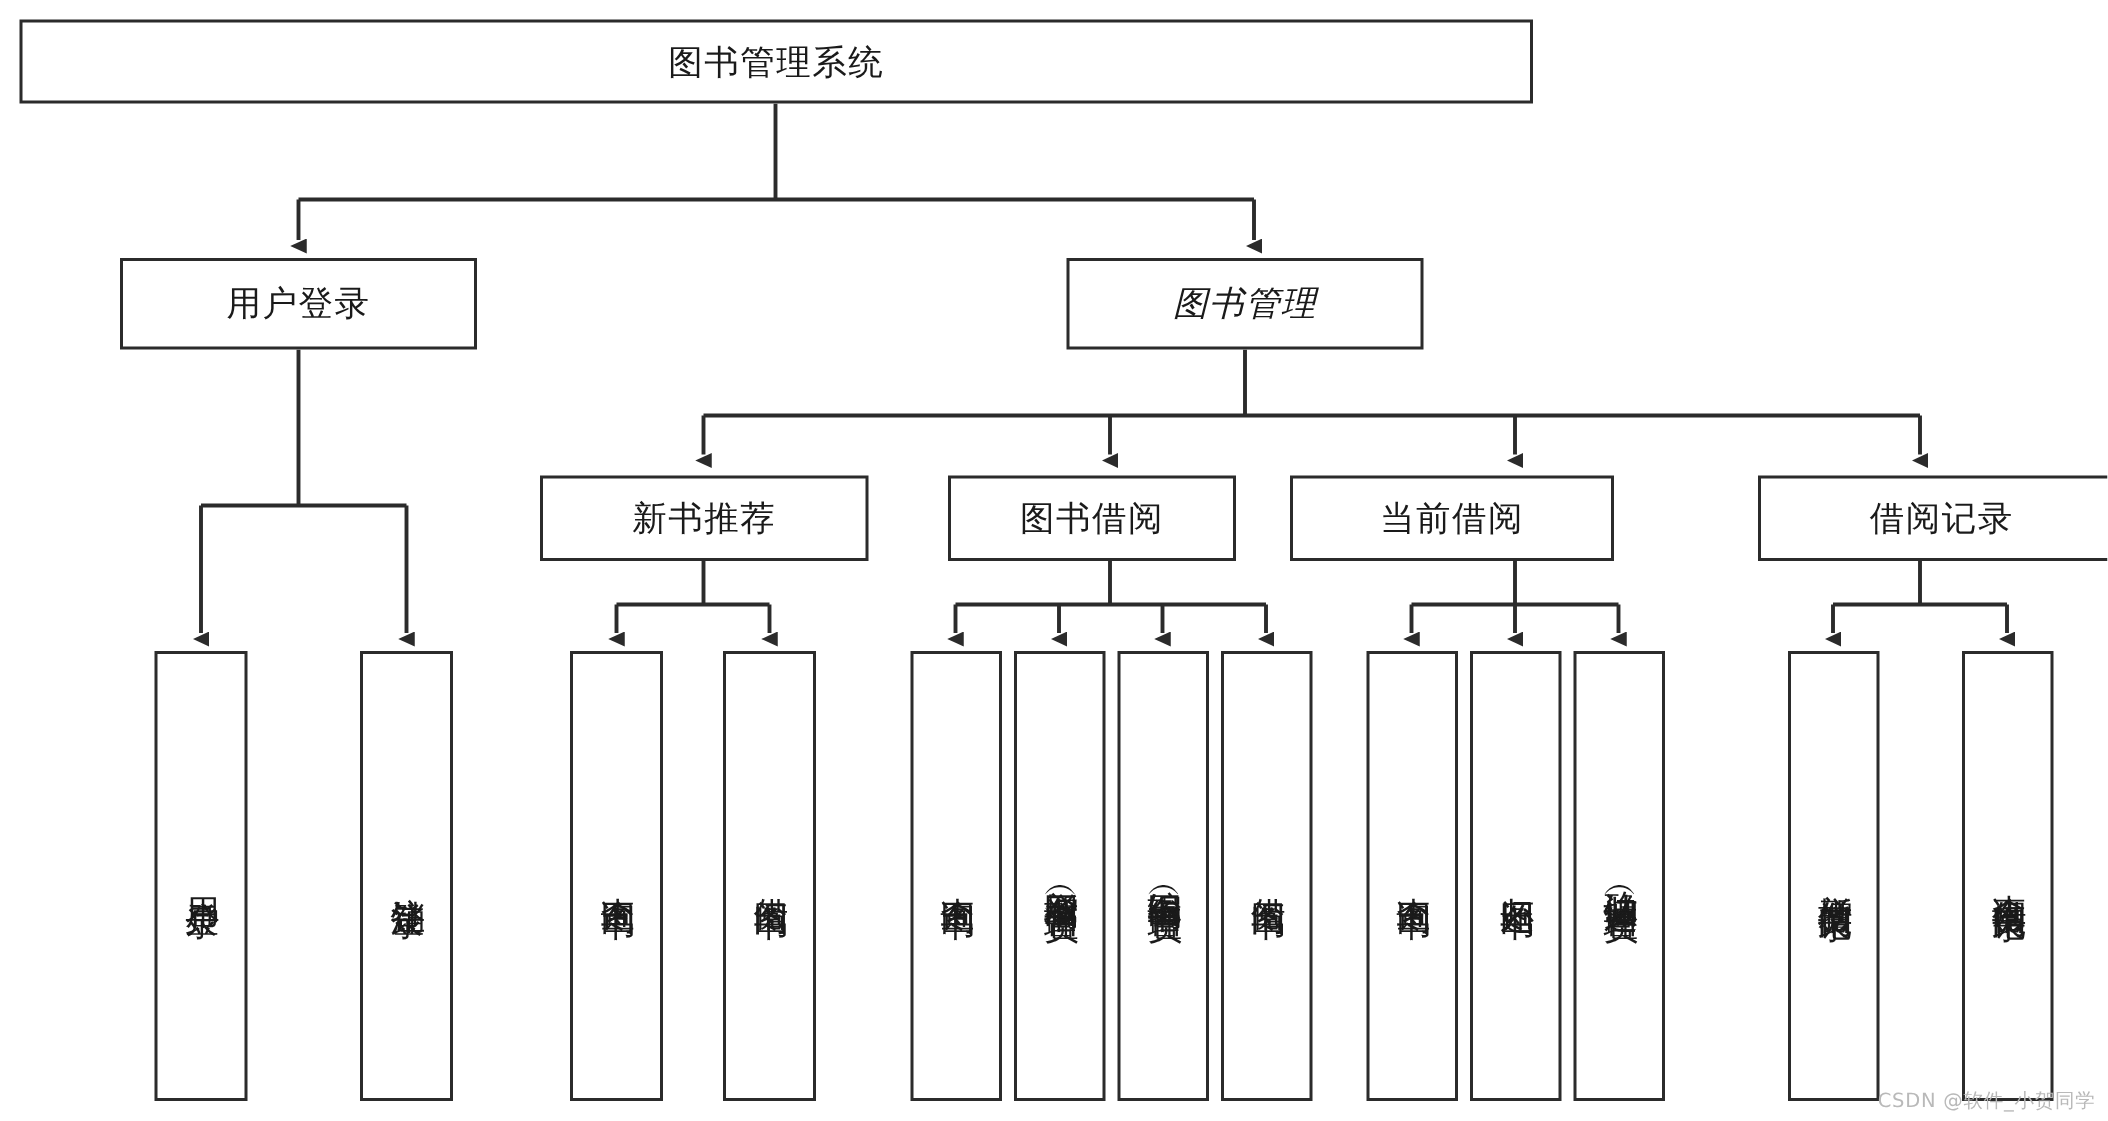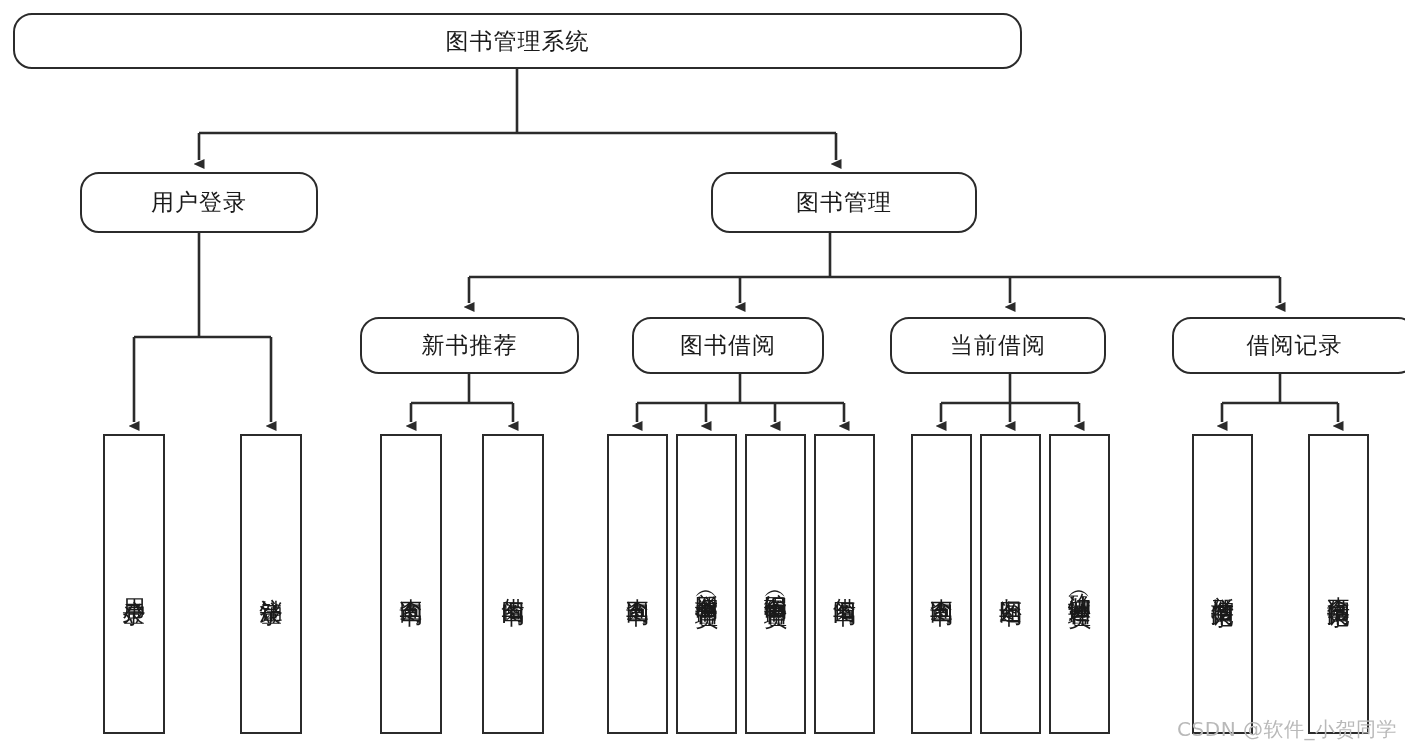--- a/index.html
+++ b/index.html
@@ -31,38 +31,37 @@
     border: 2px solid #2b2b2b;
     background: #ffffff;
     display: flex;
     align-items: center;
     justify-content: center;
     color: #1a1a1a;
   }
   .node.horiz {
     font-size: 23px;
     letter-spacing: 1px;
-    border-radius: 19px;
   }
   .node.vert {
     font-size: 23px;
   }
   .vlabel {
     writing-mode: vertical-rl;
     text-orientation: upright;
     line-height: 1.18;
     letter-spacing: 2px;
     white-space: nowrap;
     text-align: center;
   }
   #watermark {
     position: absolute;
     right: 8px;
     bottom: 4px;
-    font-size: 20px;
+    font-size: 13px;
     color: #b9b9b9;
     white-space: nowrap;
     letter-spacing: 0.5px;
   }
 </style>
 </head>
 <body>
 
 <div id="canvas">
 
@@ -116,31 +115,31 @@
     </g>
   </svg>
 
   <div class="node horiz" style="left:13px; top:13px; width:1009px; height:56px;">
     <span>图书管理系统</span>
   </div>
 
   <div class="node horiz" style="left:80px; top:172px; width:238px; height:61px;">
     <span>用户登录</span>
   </div>
-  <div class="node horiz" style="left:711px; top:172px; width:266px; height:61px;">
+  <div class="node horiz" style="left:711px; top:172px; width:238px; height:61px;font-style:italic;">
     <span>图书管理</span>
   </div>
 
   <div class="node horiz" style="left:360px; top:317px; width:219px; height:57px;text-align:right;">
     <span>新书推荐</span>
   </div>
   <div class="node horiz" style="left:632px; top:317px; width:192px; height:57px;">
     <span>图书借阅</span>
   </div>
-  <div class="node horiz" style="left:890px; top:317px; width:216px; height:57px;">
+  <div class="node horiz" style="left:860px; top:317px; width:216px; height:57px;">
     <span>当前借阅</span>
   </div>
   <div class="node horiz" style="left:1172px; top:317px; width:245px; height:57px;">
     <span>借阅记录</span>
   </div>
 
   <div class="node vert" style="left:103px; top:434px; width:62px; height:300px;">
     <span class="vlabel">用户登录</span>
   </div>
   <div class="node vert" style="left:240px; top:434px; width:62px; height:300px;">

